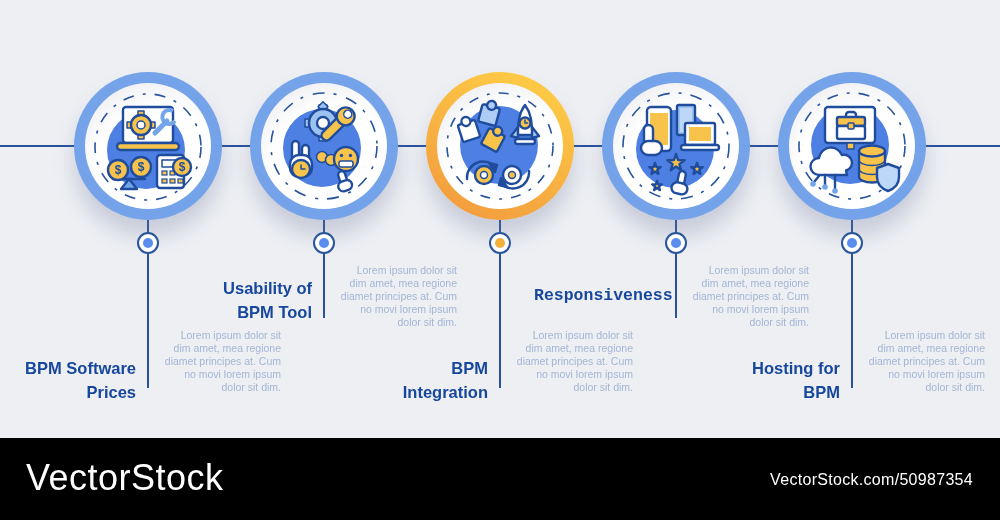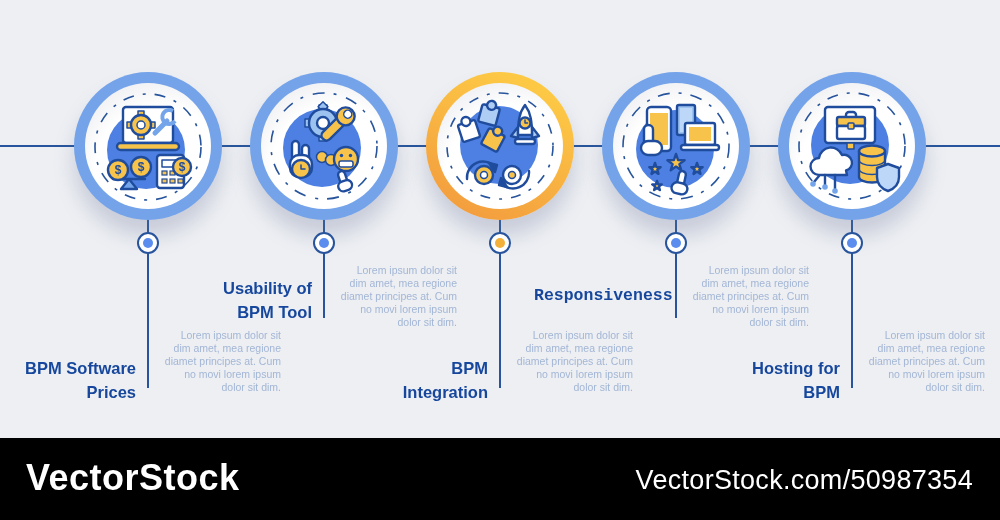--- a/index.html
+++ b/index.html
@@ -38,25 +38,25 @@
   .s4   .title{top:284px;font-family:Liberation Mono, monospace;}
   .body{
     position:absolute;left:calc(var(--cx) + 13px);width:120px;text-align:right;
     font-size:10.5px;color:#a3b6d5;line-height:13px;z-index:2;
   }
   .low  .body{top:329px;}
   .high .body{top:264px;}
   .footer{position:absolute;left:0;top:438px;width:1000px;height:82px;background:#000;z-index:5;}
   .brand{
     position:absolute;left:26px;top:50%;transform:translateY(-52%);
-    color:#fff;font-size:36px;font-weight:700;letter-spacing:.5px;
+    color:#fff;font-size:36px;font-weight:400;letter-spacing:.5px;
   }
   .url{
     position:absolute;right:27px;top:50%;transform:translateY(-46%);
-    color:#fff;font-size:27px;font-weight:400;letter-spacing:.3px;
+    color:#fff;font-size:16px;font-weight:400;letter-spacing:.3px;
   }
   .ic{stroke:#1f4c9c;stroke-width:2.4;stroke-linejoin:round;stroke-linecap:round;}
   .thin{stroke-width:1.5;}
   .dollar{font-family:"Liberation Sans",sans-serif;font-weight:bold;font-size:12px;fill:#1f4c9c;}
 </style>
 </head>
 <body>
 
 <div class="stage">
 

